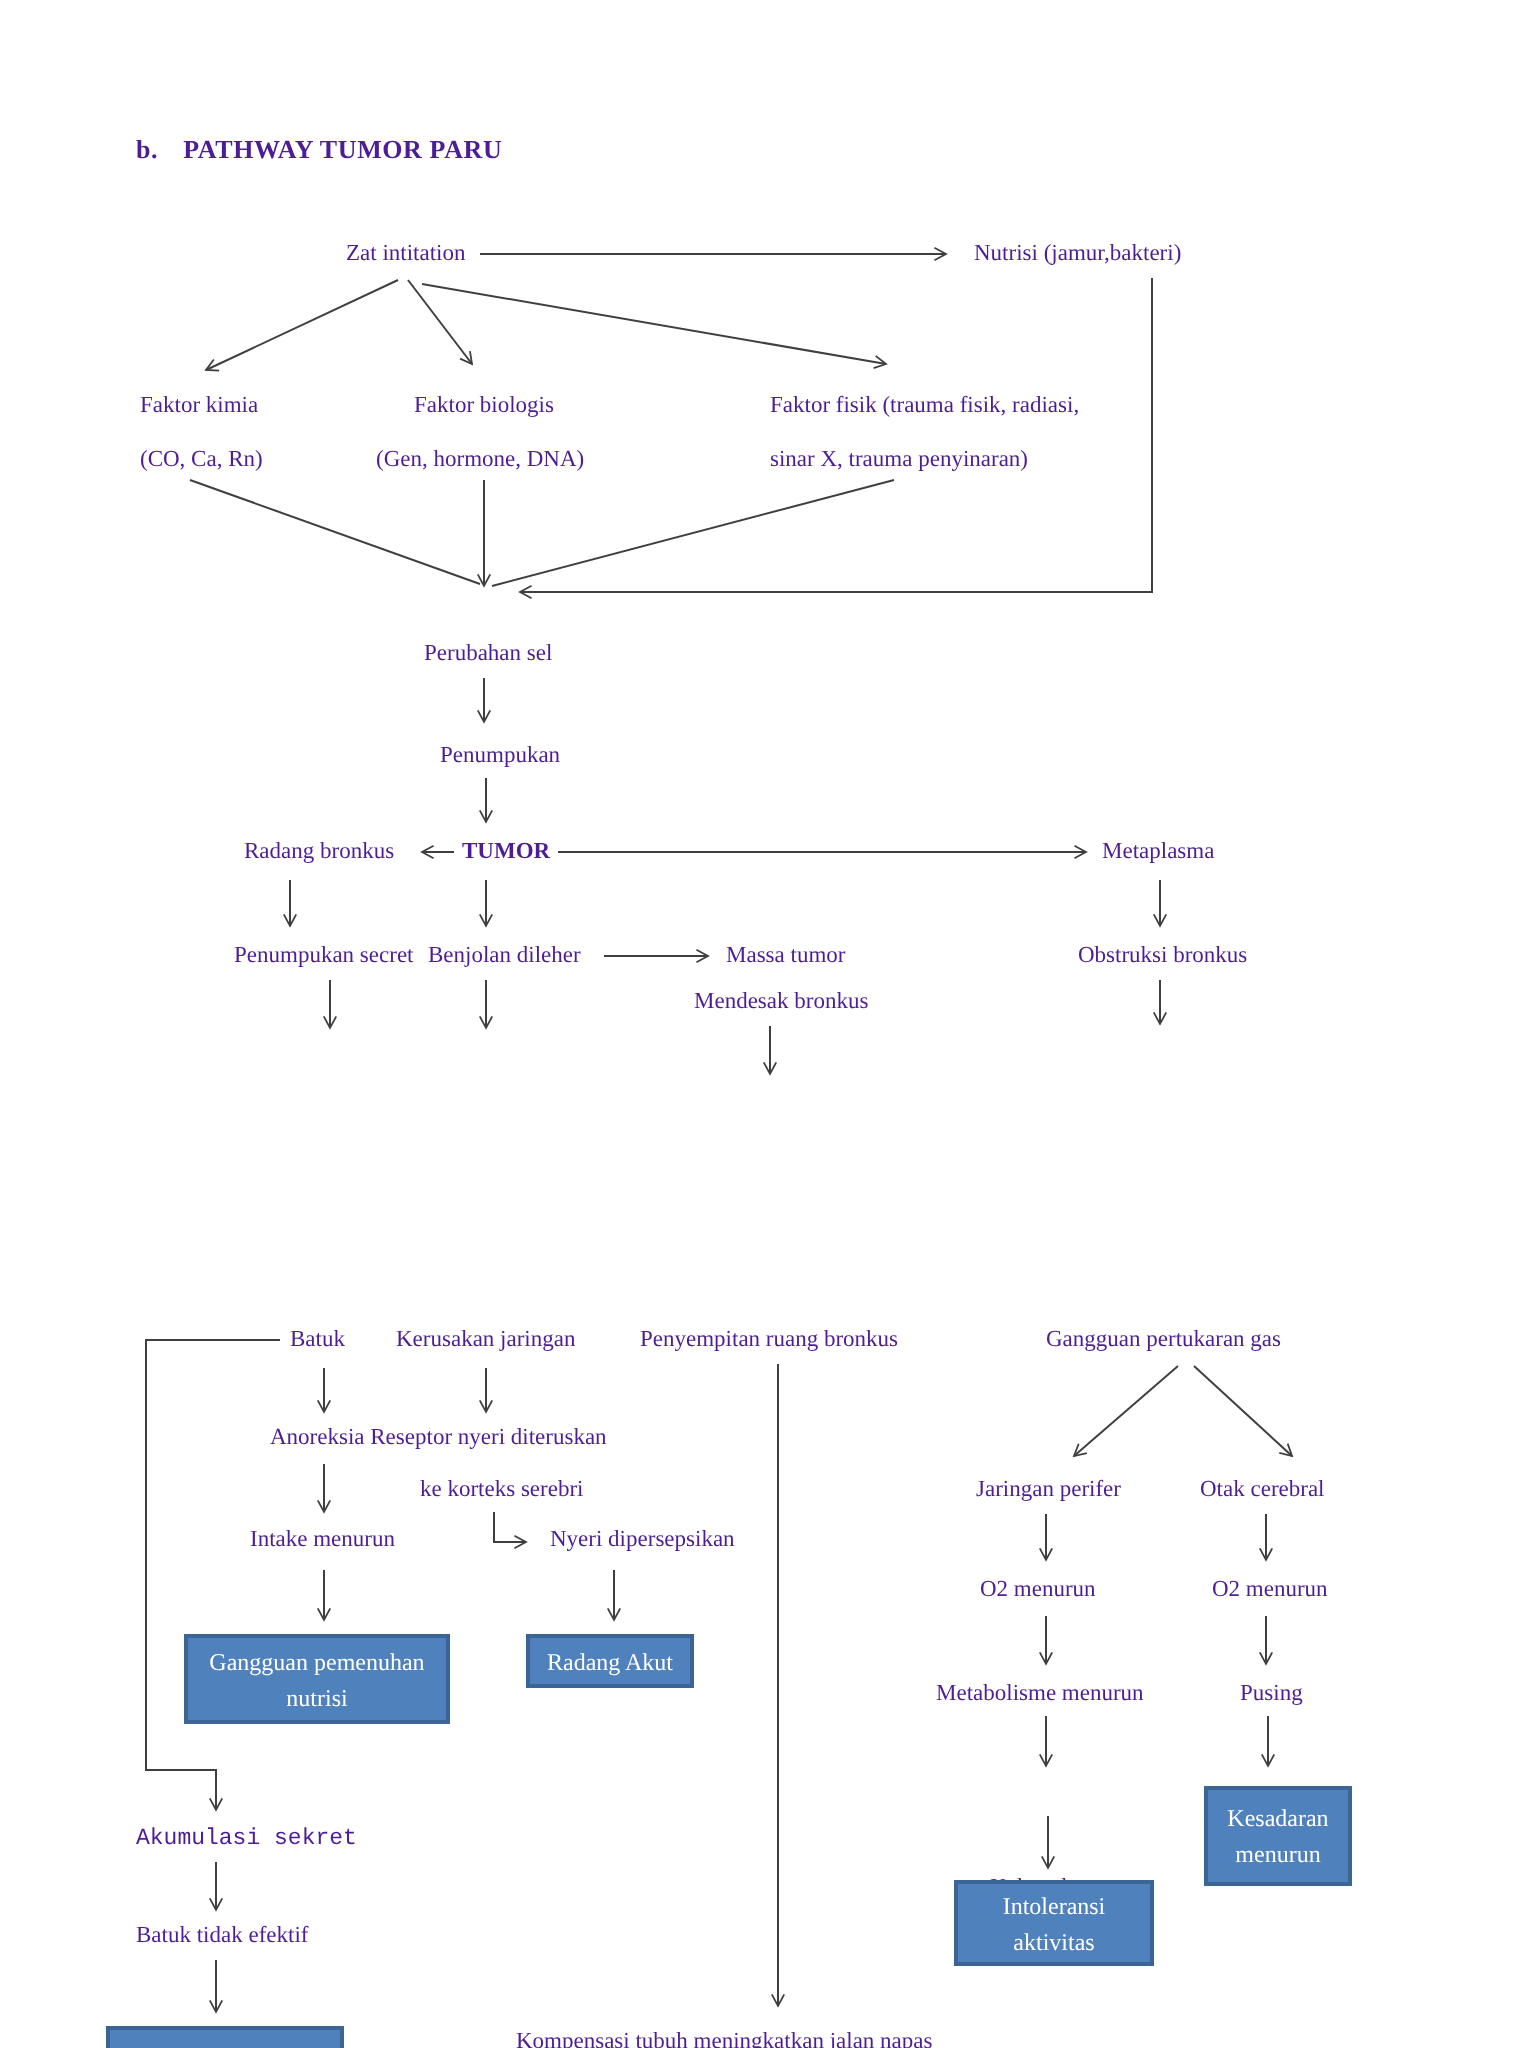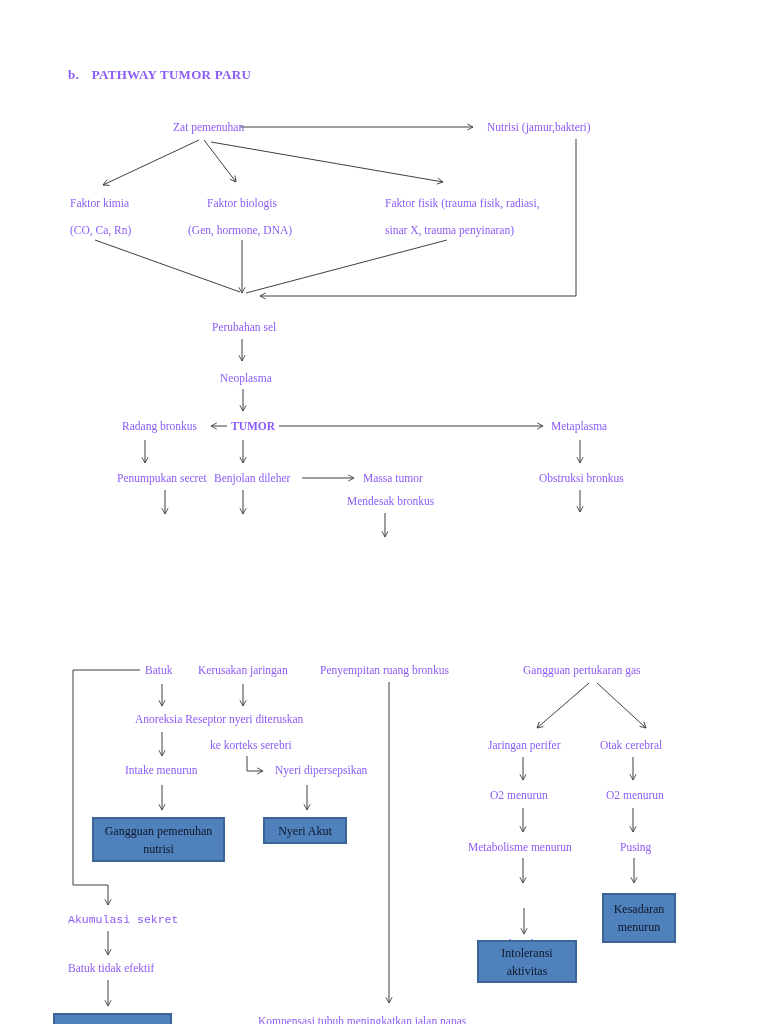--- a/index.html
+++ b/index.html
@@ -4,27 +4,27 @@
 <style>
   html,body{margin:0;padding:0;background:#888;}
   .page{
     position:relative; width:768px; height:1024px; margin:0 auto;
     background:#ffffff; overflow:hidden;
     font-family:"Liberation Serif", serif; color:#262626;
   }
   .overlay{position:absolute; left:0; top:0; pointer-events:none;}
   .t{
     position:absolute; white-space:nowrap;
-    font-size:11.5px; line-height:1.25; color:#8b5cf6;
+    font-size:11.5px; line-height:1.25; color:#4c1d95;
   }
   .bold{font-weight:bold;}
   .title{font-size:13px; font-weight:bold; letter-spacing:.3px;}
   .dx{
     position:absolute; box-sizing:border-box;
-    background:#4f81bd; border:2px solid #3c6595; color:#0f172a;
+    background:#4f81bd; border:2px solid #3c6595; color:#ffffff;
     display:flex; align-items:center; justify-content:center;
     text-align:center; font-size:12px; line-height:1.5; padding:1px 4px;
   }
   svg line, svg polyline{stroke:#3f3f3f; stroke-width:1; fill:none;}
 </style>
 </head>
 <body>
 
 <div class="page">
 
@@ -82,32 +82,32 @@
       <line x1="634" y1="858" x2="634" y2="883" marker-end="url(#ah)"></line>
       <line x1="524" y1="908" x2="524" y2="934" marker-end="url(#ah)"></line>
     </g>
   </svg>
 
   <div class="t title" style="left:68px; top:67px;">
     <span>b.</span>
     <span style="margin-left:9px;">PATHWAY TUMOR PARU</span>
   </div>
 
-  <div class="t" style="left:173px; top:120px;">Zat pemenuhan</div>
+  <div class="t" style="left:173px; top:120px;">Zat intitation</div>
   <div class="t" style="left:487px; top:120px;">Nutrisi (jamur,bakteri)</div>
 
   <div class="t" style="left:70px;  top:196px;">Faktor kimia</div>
   <div class="t" style="left:70px;  top:223px;">(CO, Ca, Rn)</div>
   <div class="t" style="left:207px; top:196px;">Faktor biologis</div>
   <div class="t" style="left:188px; top:223px;">(Gen, hormone, DNA)</div>
   <div class="t" style="left:385px; top:196px;">Faktor fisik (trauma fisik, radiasi,</div>
   <div class="t" style="left:385px; top:223px;">sinar X, trauma penyinaran)</div>
 
   <div class="t" style="left:212px; top:320px;">Perubahan sel</div>
-  <div class="t" style="left:220px; top:371px;">Neoplasma</div>
+  <div class="t" style="left:220px; top:371px;">Penumpukan</div>
 
   <div class="t" style="left:122px; top:419px;">Radang bronkus</div>
   <div class="t bold" style="left:231px; top:419px;">TUMOR</div>
   <div class="t" style="left:551px; top:419px;">Metaplasma</div>
 
   <div class="t" style="left:117px; top:471px;">Penumpukan secret</div>
   <div class="t" style="left:214px; top:471px;">Benjolan dileher</div>
   <div class="t" style="left:363px; top:471px;">Massa tumor</div>
   <div class="t" style="left:347px; top:494px;">Mendesak bronkus</div>
   <div class="t" style="left:539px; top:471px;">Obstruksi bronkus</div>
@@ -126,18 +126,18 @@
   <div class="t" style="left:523px; top:663px;">Gangguan pertukaran gas</div>
   <div class="t" style="left:488px; top:738px;">Jaringan perifer</div>
   <div class="t" style="left:600px; top:738px;">Otak cerebral</div>
   <div class="t" style="left:490px; top:788px;">O2 menurun</div>
   <div class="t" style="left:606px; top:788px;">O2 menurun</div>
   <div class="t" style="left:468px; top:840px;">Metabolisme menurun</div>
   <div class="t" style="left:620px; top:840px;">Pusing</div>
   <div class="t" style="left:495px; top:890px;margin-top:47px;">Kelemahan</div>
 
   <div class="dx" style="left:92px;  top:817px; width:133px; height:45px;">Gangguan pemenuhan nutrisi</div>
-  <div class="dx" style="left:263px; top:817px; width:84px;  height:27px;">Nyeri Akut</div>
+  <div class="dx" style="left:263px; top:817px; width:84px;  height:27px;">Radang Akut</div>
   <div class="dx" style="left:477px; top:940px; width:100px; height:43px;">Intoleransi aktivitas</div>
   <div class="dx" style="left:602px; top:893px; width:74px;  height:50px;">Kesadaran menurun</div>
   <div class="dx" style="left:53px;  top:1013px; width:119px; height:30px;"></div>
 
 </div>
 
 </body></html>

